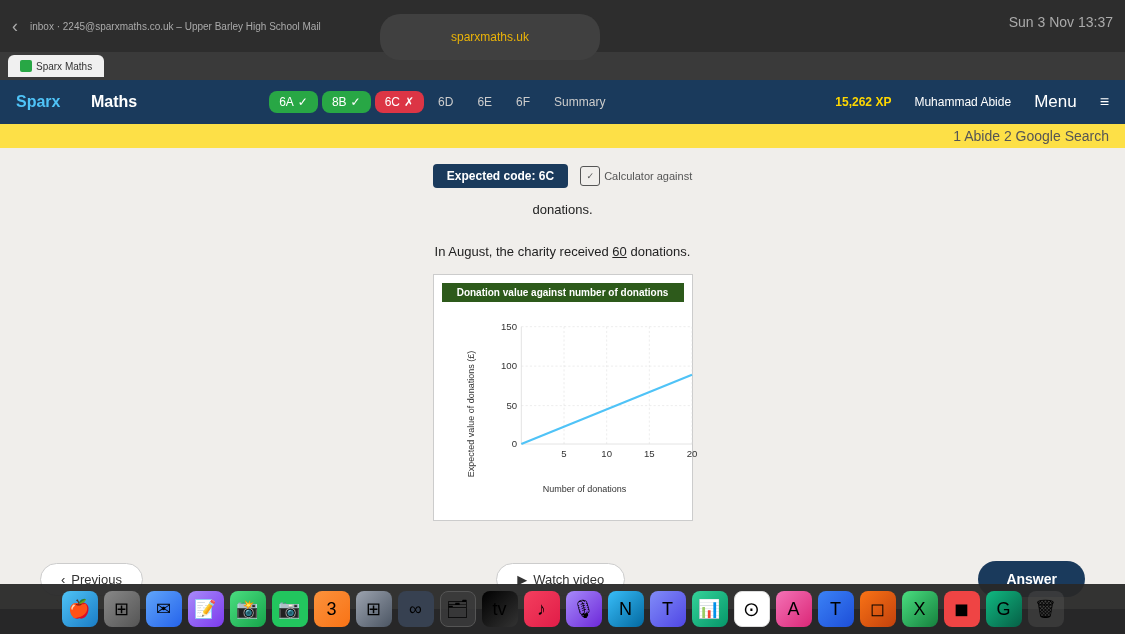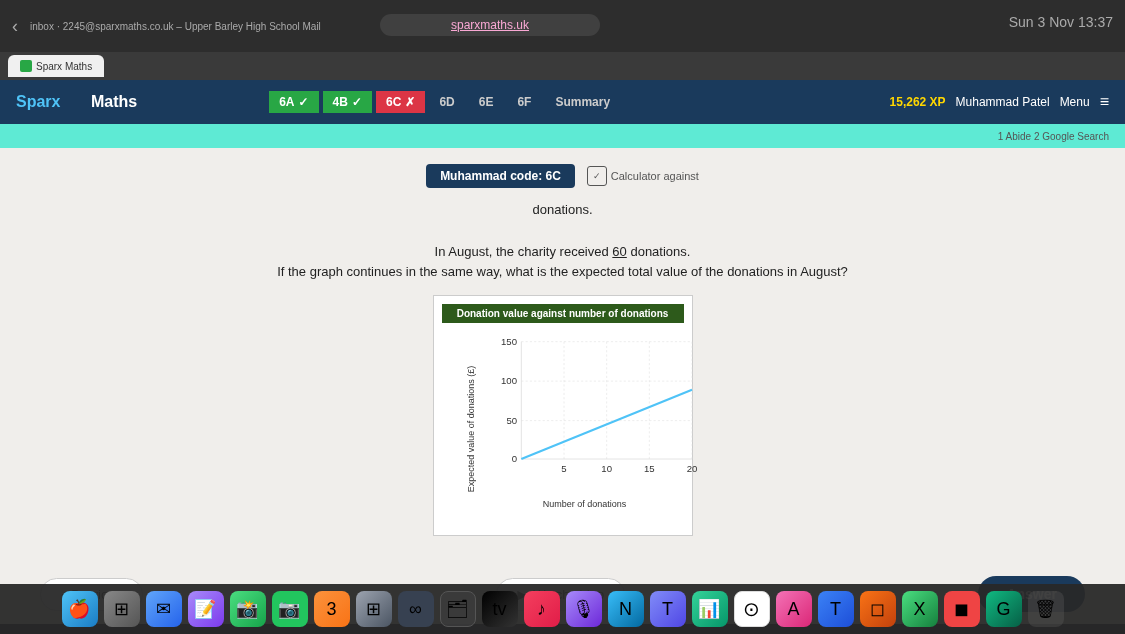--- a/index.html
+++ b/index.html
@@ -24,29 +24,28 @@
     }
     .back-btn {
       color: #aaa;
       font-size: 18px;
       cursor: pointer;
       margin-right: 4px;
     }
     .address-bar {
       background: #404040;
       border-radius: 20px;
-      padding: 4px 16px;
-      color: #f9a8d4;
+      padding: 16px 16px;
+      color: #eab308;
       font-size: 12px;
       position: absolute;
       left: 380px;
       top: 14px;
       width: 220px;
       text-align: center;
-      text-decoration: underline;
     }
     .browser-controls {
       position: absolute;
       right: 12px;
       top: 14px;
       display: flex;
       gap: 8px;
       color: #aaa;
       font-size: 14px;
     }
@@ -94,42 +93,42 @@
       font-weight: bold;
     }
     .nav-tabs {
       display: flex;
       align-items: center;
       gap: 4px;
       margin-left: 120px;
     }
     .nav-tab {
       padding: 4px 10px;
-      border-radius: 0;
+      border-radius: 8px;
       font-size: 12px;
-      font-weight: 700;
+      font-weight: 400;
       cursor: pointer;
       color: white;
       display: flex;
       align-items: center;
       gap: 4px;
     }
     .nav-tab.green { background: #28a745; }
     .nav-tab.active-x { background: #dc3545; }
     .nav-tab.gray { color: #ccc; background: transparent; }
 
     
     .sub-header {
-      background: #5eead4;
+      background: #fde047;
       height: 24px;
       display: flex;
       align-items: center;
       justify-content: flex-end;
       padding: 0 16px;
-      font-size: 10px;
+      font-size: 14px;
       color: #555;
       gap: 8px;
     }
 
     
     .content-area {
       background: #f0eeeb;
       padding: 16px 40px;
       min-height: 400px;
     }
@@ -186,21 +185,21 @@
       margin: 12px auto;
       padding: 8px;
     }
     .graph-title-bar {
       background: #2d5a1b;
       color: white;
       text-align: center;
       font-size: 10px;
       font-weight: bold;
       padding: 4px 8px;
-      margin-bottom: 8px;
+      margin-bottom: 14px;
     }
     .graph-area {
       position: relative;
       width: 220px;
       height: 160px;
       margin: 8px auto;
     }
     .graph-svg {
       width: 100%;
       height: 100%;
@@ -325,67 +324,66 @@
 <div class="sparx-header">
   <span class="sparx-logo">
     <span style="color:#4fc3f7;">Sparx</span> <span style="color:white;margin-left:26px;">Maths</span>
   </span>
   <div class="nav-tabs">
     <div class="nav-tab green">
       <span>6A</span>
       <span>✓</span>
     </div>
     <div class="nav-tab green">
-      <span>4B</span>
+      <span>8B</span>
       <span>✓</span>
     </div>
     <div class="nav-tab active-x">
       <span>6C</span>
       <span>✗</span>
     </div>
     <div class="nav-tab gray">
       <span>6D</span>
     </div>
     <div class="nav-tab gray">
       <span>6E</span>
     </div>
     <div class="nav-tab gray">
       <span>6F</span>
     </div>
     <div class="nav-tab gray">
       <span>Summary</span>
     </div>
   </div>
-  <div style="margin-left:auto;display:flex;align-items:center;gap:10px;">
+  <div style="margin-left:auto;display:flex;align-items:center;gap:23px;">
     <span style="color:#ffd700;font-size:12px;font-weight:bold;">15,262 XP</span>
-    <span style="color:white;font-size:12px;">Muhammad Patel</span>
-    <span style="color:white;font-size:12px;cursor:pointer;">Menu</span>
+    <span style="color:white;font-size:12px;">Muhammad Abide</span>
+    <span style="color:white;font-size:17px;cursor:pointer;">Menu</span>
     <span style="color:white;font-size:16px;">≡</span>
   </div>
 </div>
 
 <div class="sub-header">
   <span>1 Abide   2 Google Search</span>
 </div>
 
 <div class="content-area">
 
   <div class="bookwork-row">
-    <div class="bookwork-badge">Muhammad code: 6C</div>
+    <div class="bookwork-badge">Expected code: 6C</div>
     <div class="calculator-info">
       <div class="calc-icon">✓</div>
       <span>Calculator against</span>
     </div>
   </div>
 
   <div class="question-text">
     <p>donations.</p>
     <br>
     <p>In August, the charity received <span class="underline">60</span> donations.</p>
-    <p>If the graph continues in the same way, what is the expected total value of the donations in August?</p>
   </div>
 
   <div class="graph-container">
     <div class="graph-title-bar">Donation value against number of donations</div>
     <div class="graph-wrapper">
       <span class="y-axis-label">Expected value of donations (£)</span>
       <div class="graph-area">
         <svg class="graph-svg" viewBox="0 0 200 150">
 
           <line x1="30" y1="10" x2="30" y2="120" stroke="#ccc" stroke-width="0.5"></line>

